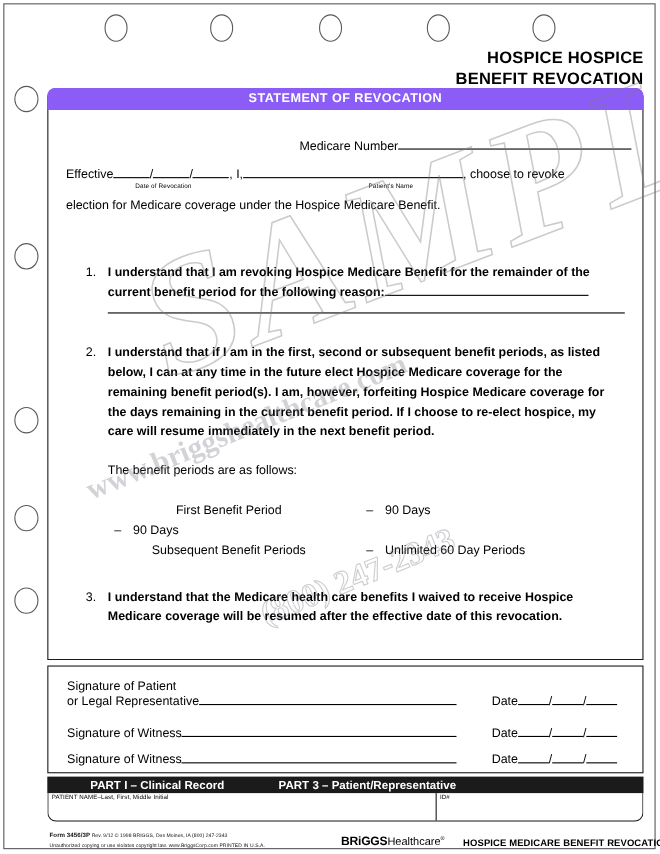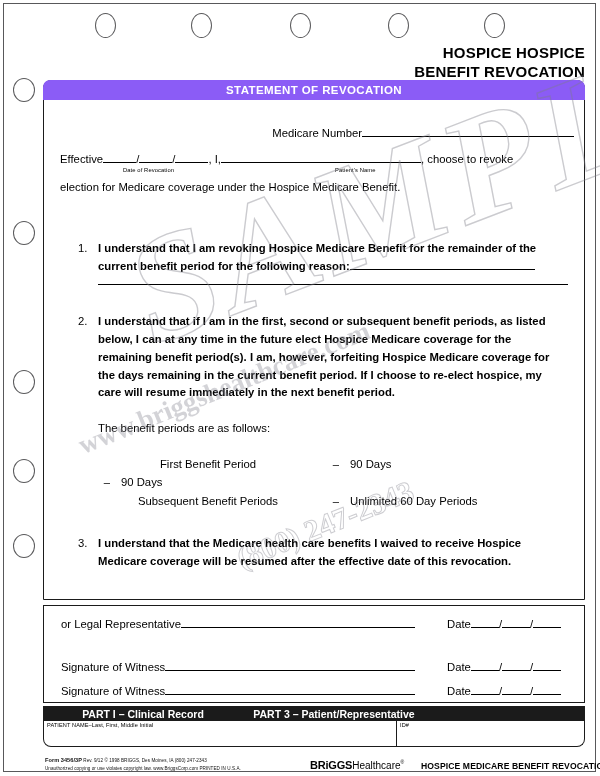--- a/index.html
+++ b/index.html
@@ -440,20 +440,21 @@
       <div class="item" style="top:435px;">
         <span class="num">3.</span>
         <span class="txt">I understand that the Medicare health care benefits I waived to receive Hospice Medicare coverage will be resumed after the effective date of this revocation.</span>
       </div>
 
     </div>
 
     <div class="sig-box"></div>
 
     <div class="sig-line" style="top:537px;">
+      <div>Signature of Patient</div>
       <div style="position:relative;">
         <span class="sig-label">or Legal Representative</span><span class="rule" style="width:234px;"></span>
         <span class="sig-date">
           <span>Date</span><span class="rule" style="width:28px;"></span><span>/</span><span class="rule" style="width:28px;"></span><span>/</span><span class="rule" style="width:28px;"></span>
         </span>
       </div>
     </div>
 
     <div class="sig-line" style="top:580px;">
       <div style="position:relative;">

